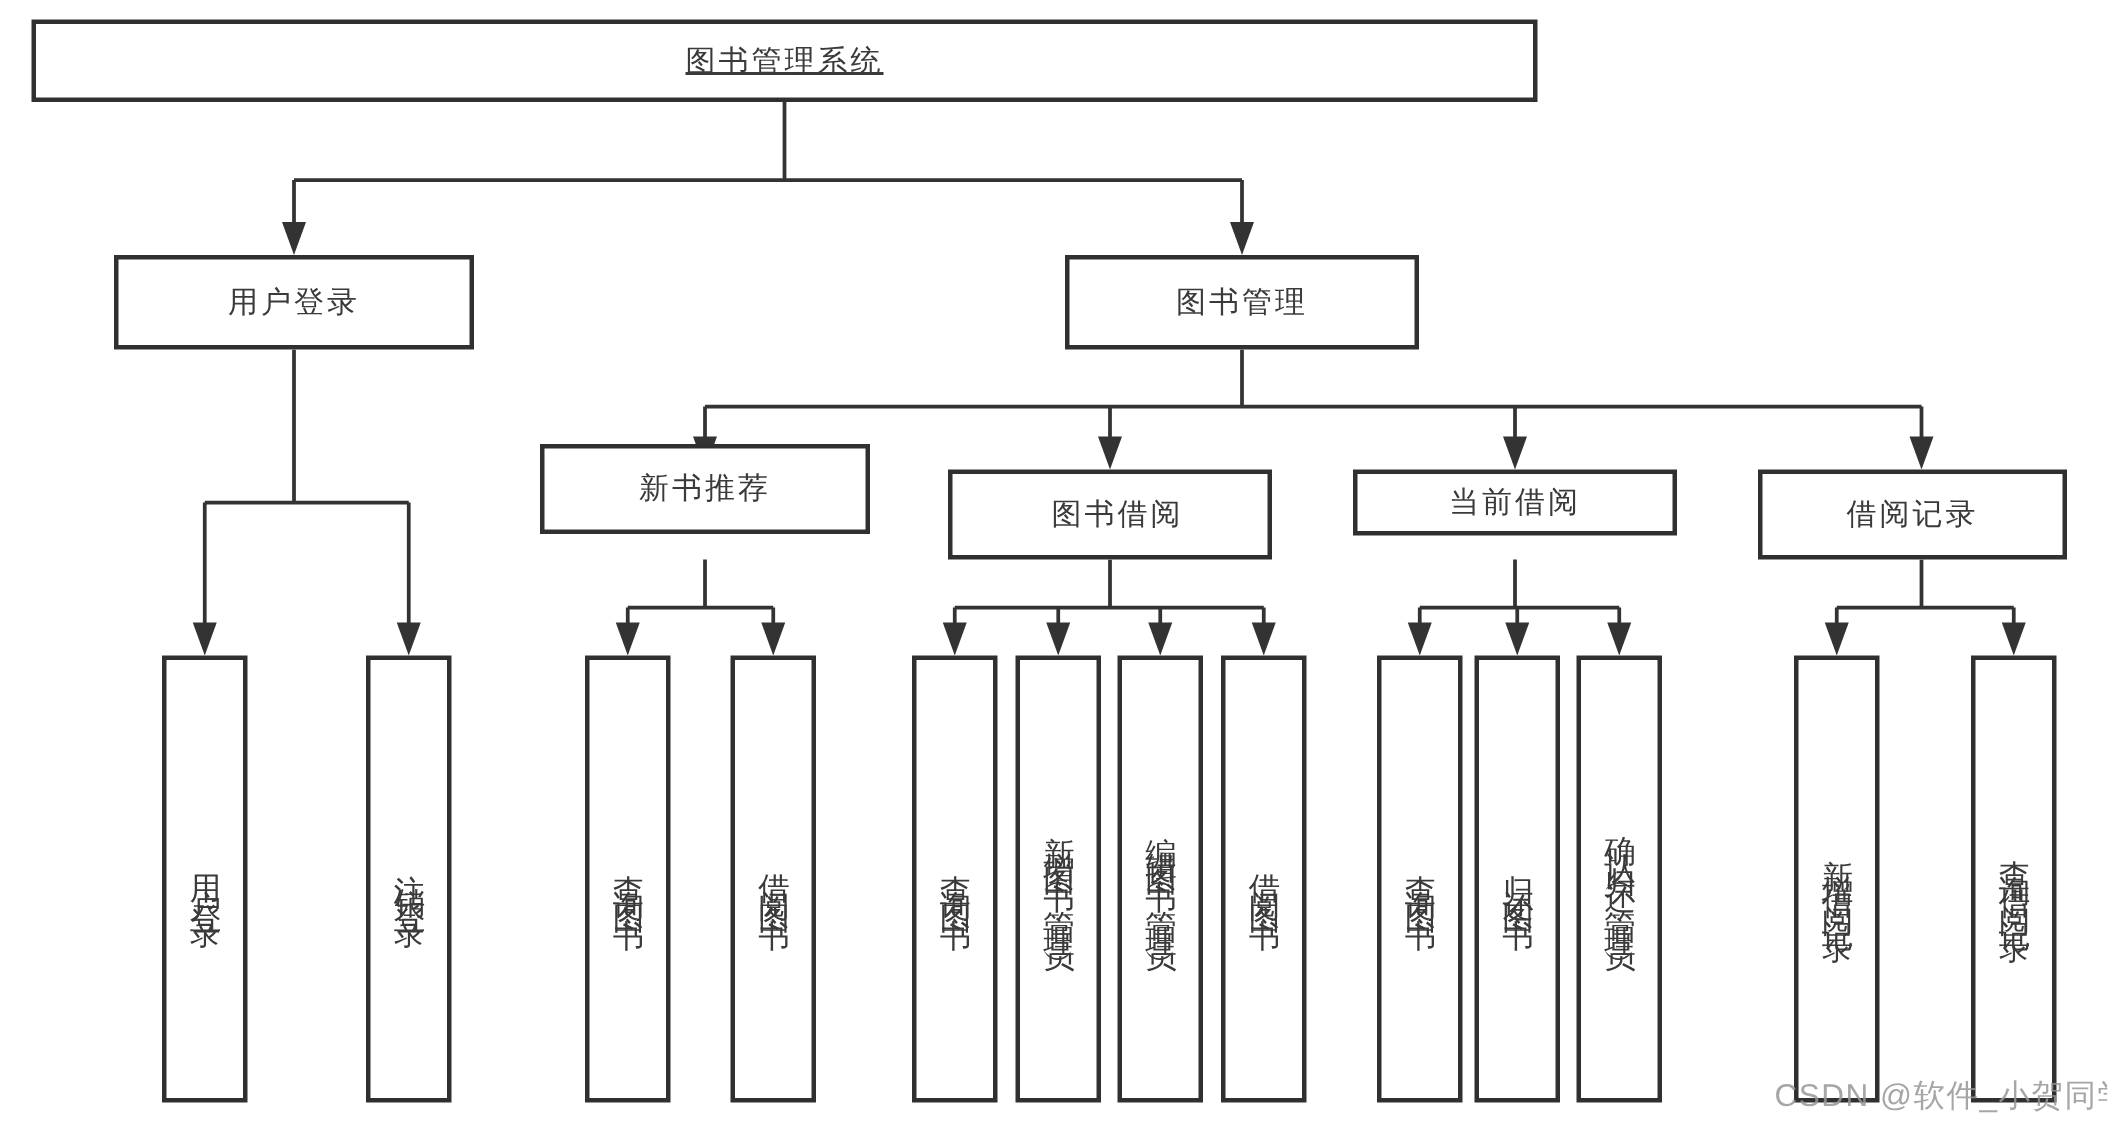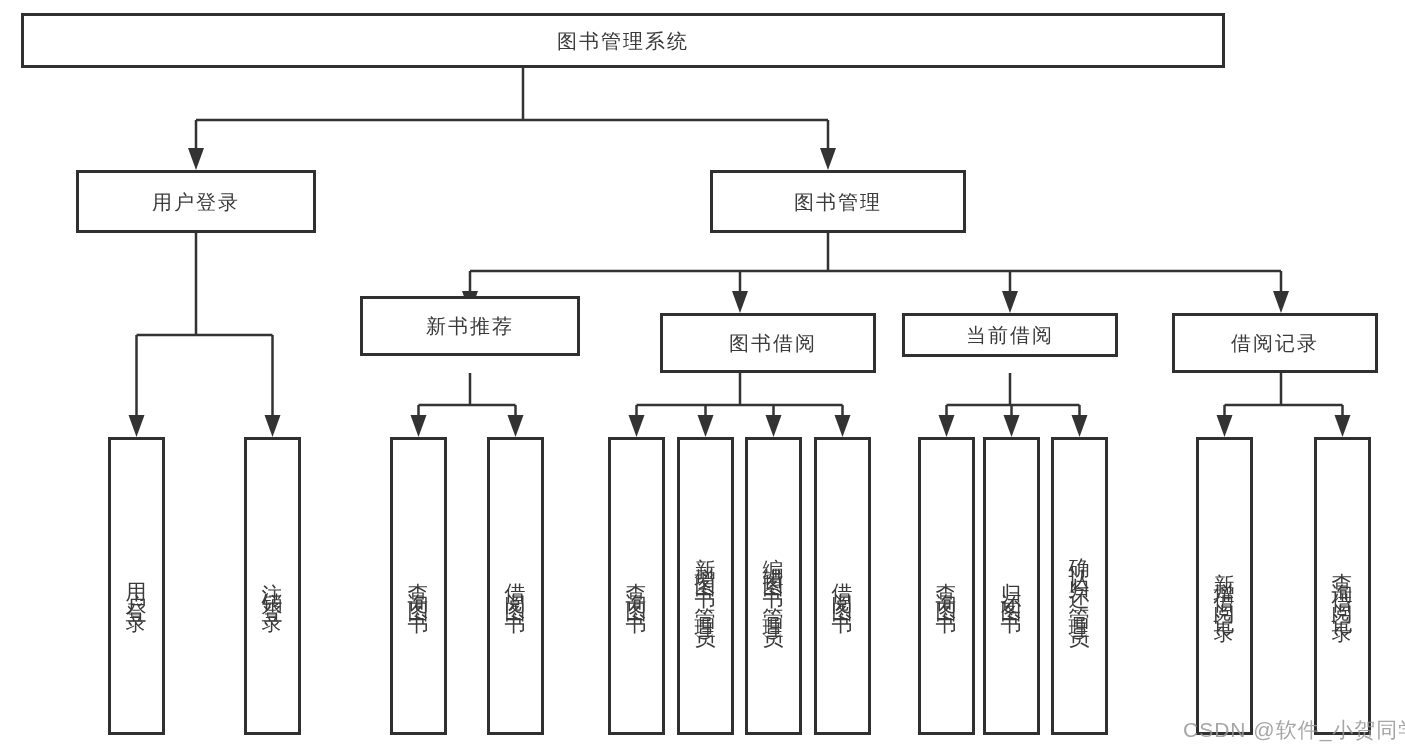--- a/index.html
+++ b/index.html
@@ -12,25 +12,25 @@
     position:absolute;box-sizing:border-box;background:#ffffff;
     border:3px solid #303030;color:#3a3a3a;
     display:flex;align-items:center;justify-content:center;
     font-size:20px;letter-spacing:2px;line-height:1;z-index:2;
   }
   .leaf{
     writing-mode:vertical-rl;text-orientation:mixed;
     font-size:21px;letter-spacing:10px;
     top:437px;height:298px;width:57px;
   }
-  .n-root{left:21px;top:13px;width:1204px;height:55px;}
+  .n-root{left:21px;top:13px;width:1004px;height:55px;text-decoration:underline;}
   .n-b0{left:76px;top:170px;width:240px;height:63px;}
-  .n-b1{left:710px;top:170px;width:256px;height:63px;}
+  .n-b1{left:710px;top:170px;width:236px;height:63px;}
   .n-g0{left:360px;top:296px;width:220px;height:60px;}
-  .n-g1{left:660px;top:313px;width:216px;height:60px;padding-left:10px;}
+  .n-g1{left:632px;top:313px;width:216px;height:60px;padding-left:10px;}
   .n-g2{left:902px;top:313px;width:216px;height:44px;}
   .n-g3{left:1172px;top:313px;width:206px;height:60px;}
   .n-a0{left:108px;}  .n-a1{left:244px;}
   .n-b0l0{left:390px;} .n-b0l1{left:487px;}
   .n-c0{left:608px;} .n-c1{left:677px;} .n-c2{left:745px;} .n-c3{left:814px;}
   .n-d0{left:918px;} .n-d1{left:983px;} .n-d2{left:1051px;}
   .n-e0{left:1196px;} .n-e1{left:1314px;}
   .watermark{
     position:absolute;left:1183px;top:716px;z-index:5;
     font-size:21px;color:rgba(150,150,150,0.85);letter-spacing:1px;white-space:nowrap;

